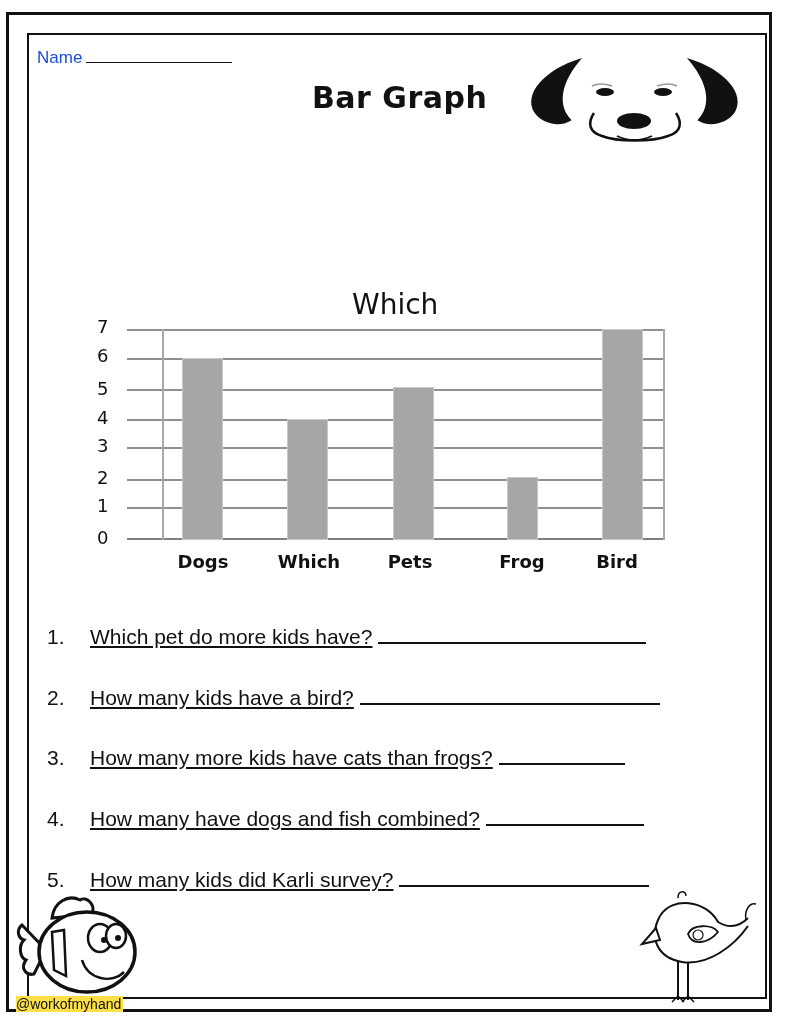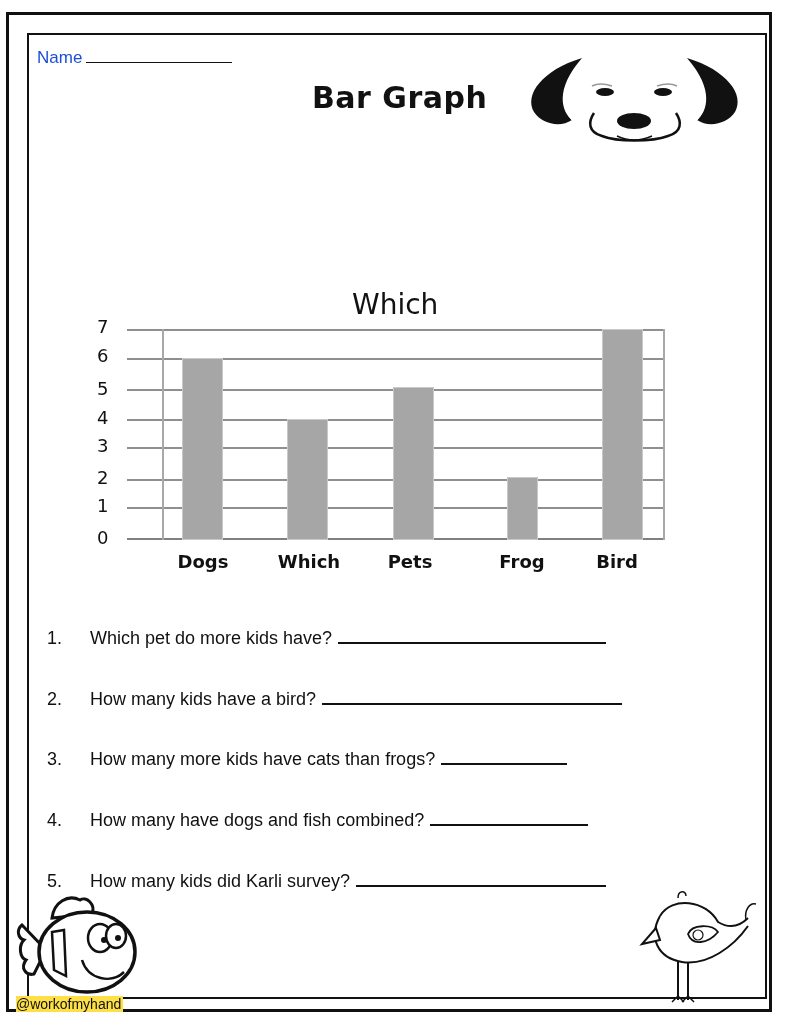--- a/index.html
+++ b/index.html
@@ -21,21 +21,21 @@
 
   .chart-title { position:absolute; left:352px; top:288px; font-size:28px; }
   .plot { position:absolute; left:127px; top:329px; width:538px; height:211px; }
   .gridline { position:absolute; left:0; width:538px; height:2px; background:#8f8f8f; }
   .yaxis { position:absolute; left:35px; top:0; width:2px; height:211px; background:#a8a8a8; }
   .rightaxis { position:absolute; right:0; top:0; width:2px; height:211px; background:#a8a8a8; }
   .bar { position:absolute; bottom:0; background:#a6a6a6; border:1px solid #c9c9c9; box-sizing:border-box; }
   .ytick { position:absolute; left:97px; width:22px; text-align:left; font-size:18px; line-height:18px; }
   .xtick { position:absolute; top:551px; font-size:18px; width:80px; text-align:center;font-weight:bold; }
 
-  .q { position:absolute; left:47px; font-family:"Liberation Sans", sans-serif; font-size:18px; }
+  .q { position:absolute; left:47px; font-family:"Liberation Sans", sans-serif; font-size:21px;text-decoration:underline; }
   .q .num { display:inline-block; width:43px; }
   .q .ans { display:inline-block; border-bottom:2px solid #111; height:18px; margin-left:6px; vertical-align:baseline; }
 
   .fish { position:absolute; left:12px; top:880px; width:130px; height:115px; }
   .bird { position:absolute; left:638px; top:888px; width:120px; height:120px; }
   .credit { position:absolute; left:16px; top:996px; font-family:"Liberation Sans", sans-serif;
             font-size:14px; background:#fde047; padding-right:2px; }
 </style>
 </head>
 <body>

